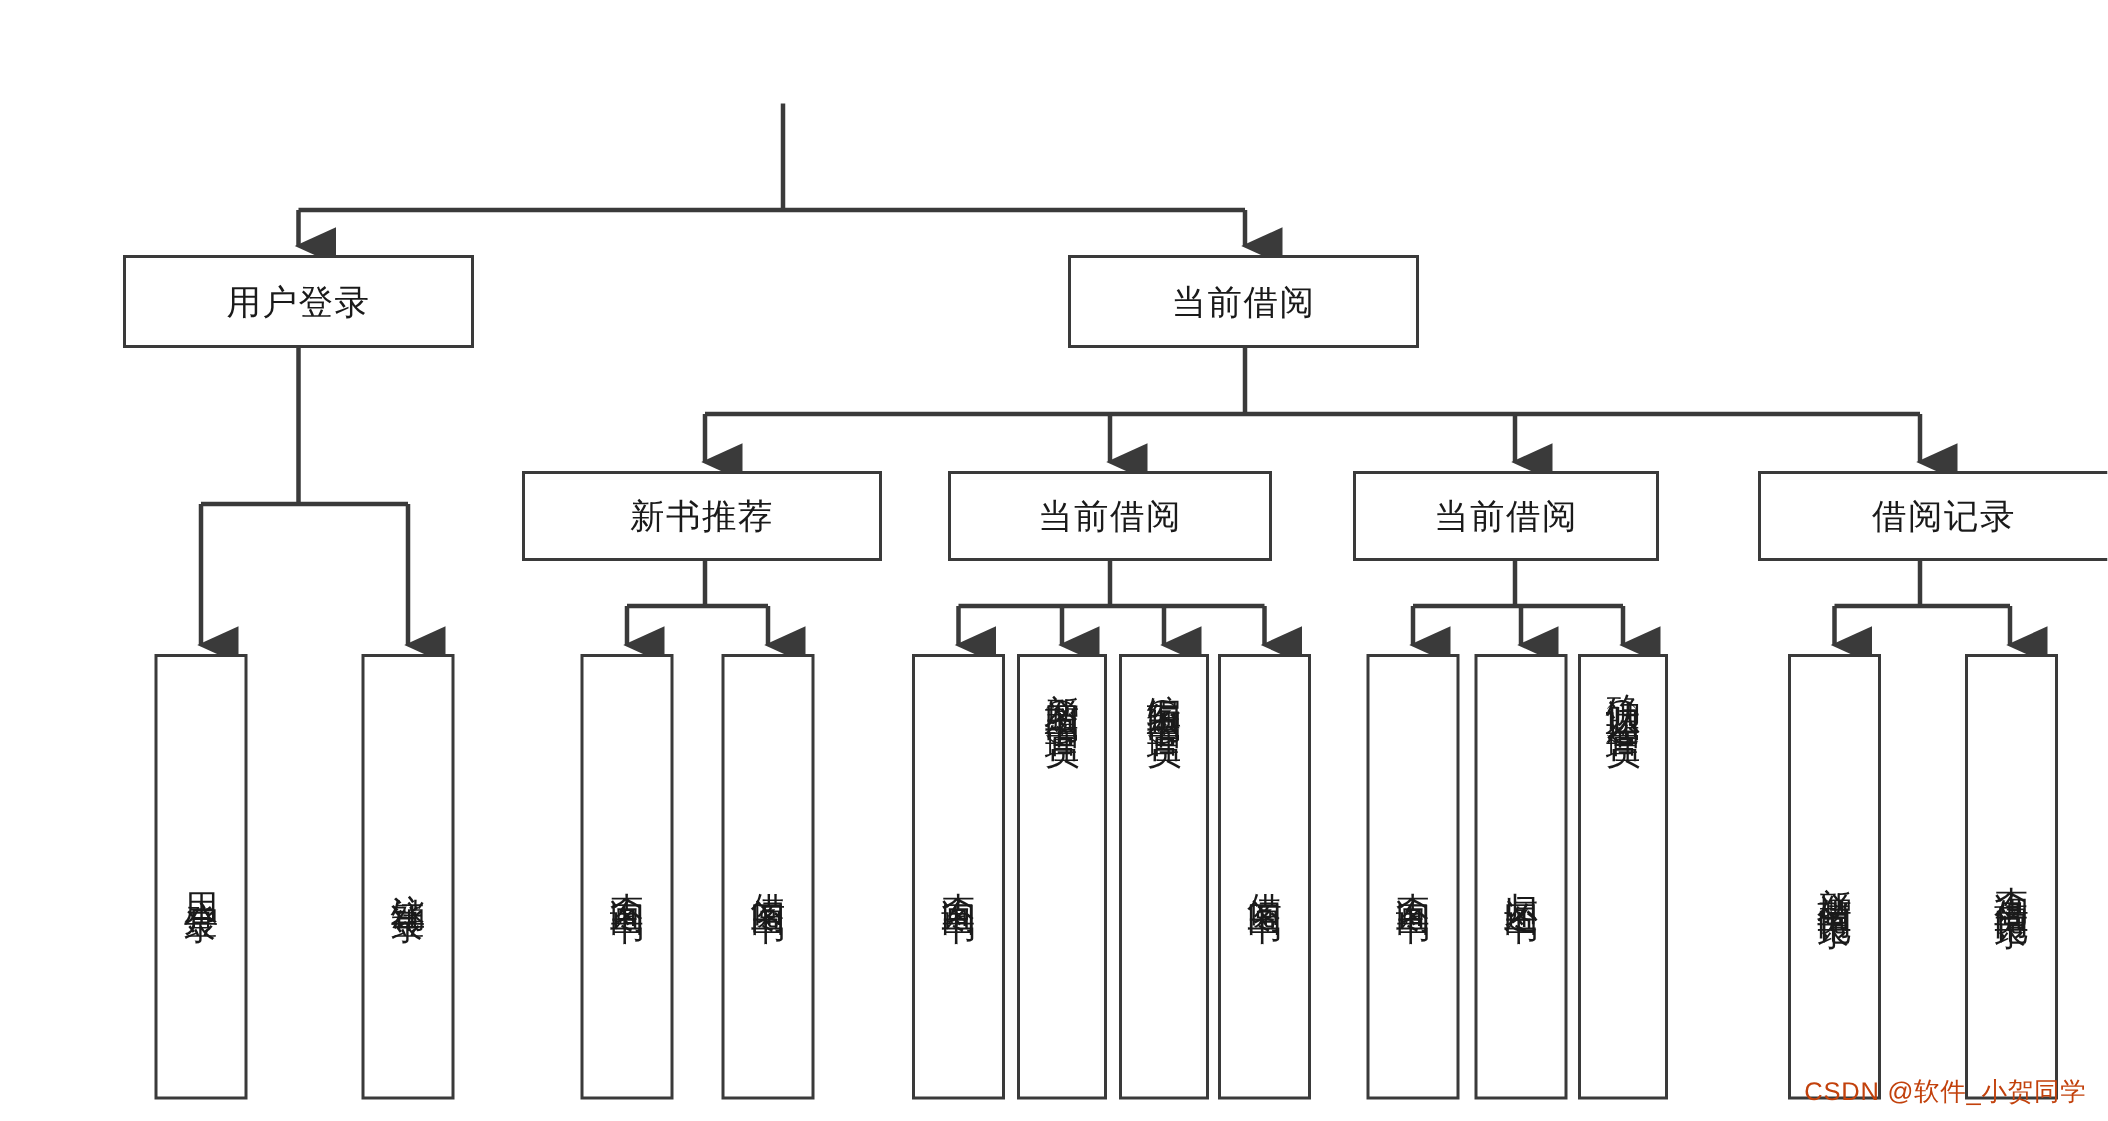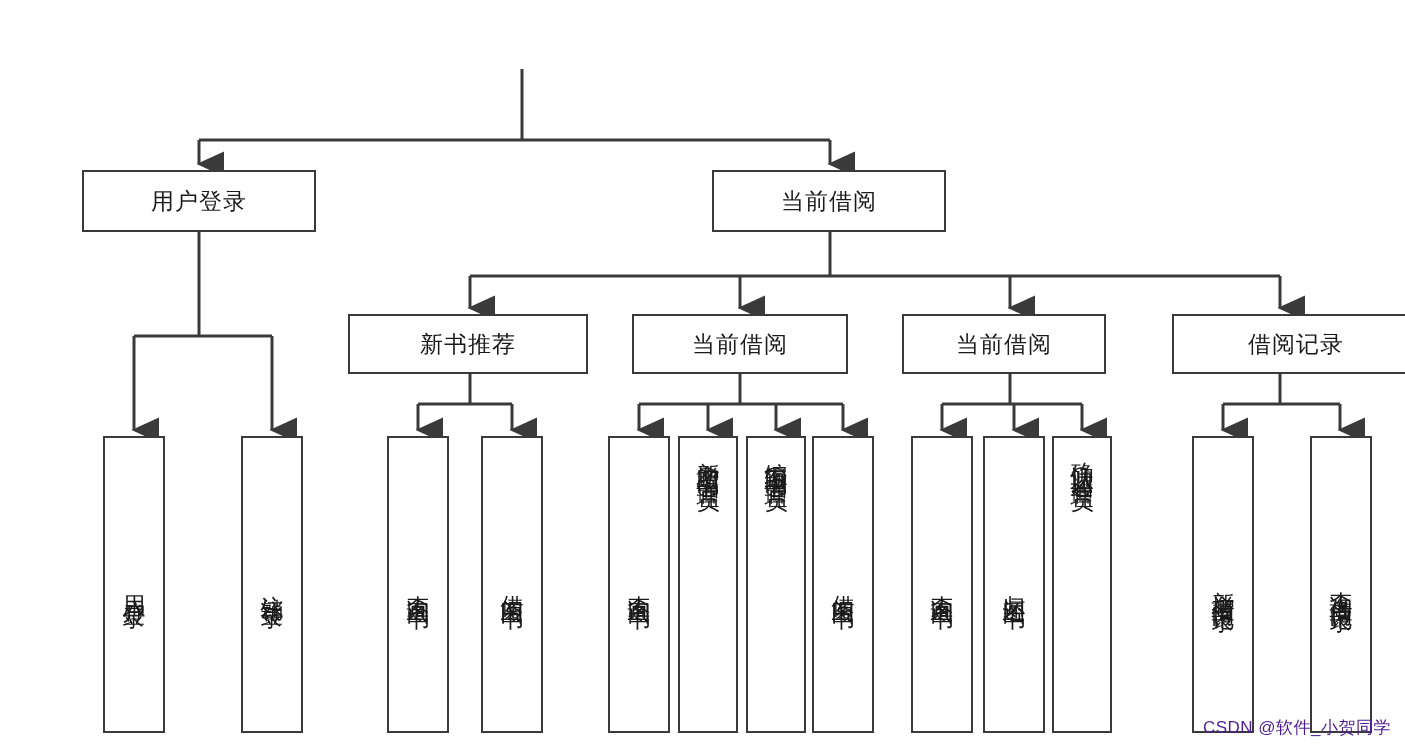--- a/index.html
+++ b/index.html
@@ -53,21 +53,21 @@
   }
   .node.leaf.centered{
     align-items:center;
     padding-top:0;
   }
   .watermark{
     position:absolute;
     right:14px;
     bottom:8px;
     font-size:17px;
-    color:#4c1d95;
+    color:#c2410c;
     z-index:5;
     white-space:nowrap;
     letter-spacing:0.5px;
   }
 </style>
 </head>
 <body>
 
 <div id="canvas">
 

